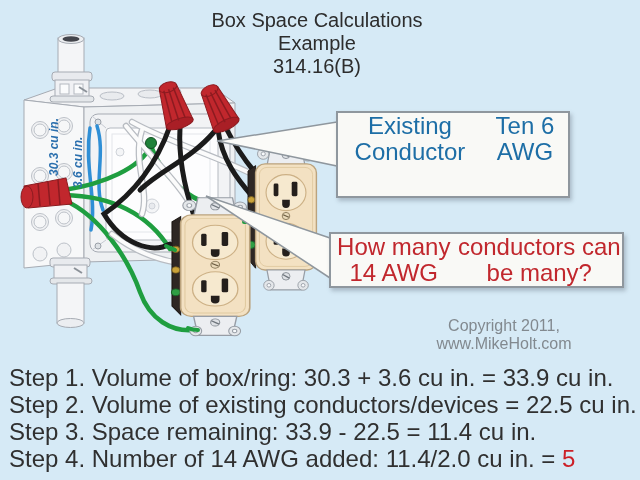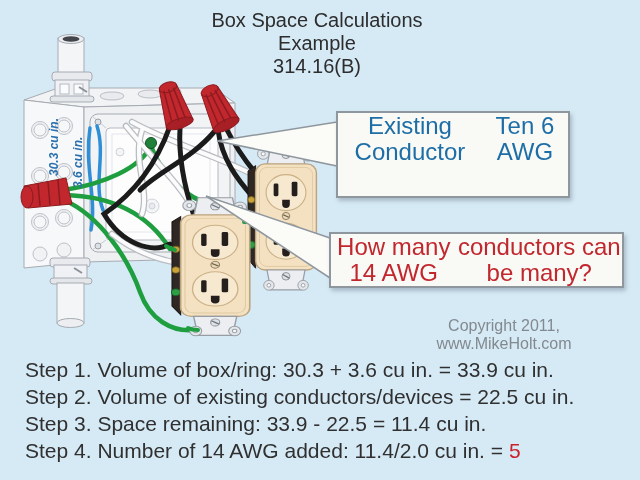--- a/index.html
+++ b/index.html
@@ -24,22 +24,22 @@
   }
   #callout-existing { left:336px; top:111px; width:234px; height:87px; color:var(--callout-text-blue,#1d6ea6); }
   #callout-question { left:329px; top:232px; width:295px; height:56px; color:var(--callout-text-red,#c1272d); }
 
   .copyright {
     position:absolute; left:394px; top:317px; width:220px; text-align:center;
     font-size:16px; color:#82898f;
   }
 
   .steps {
-    position:absolute; left:9px; top:356px; font-size:21px; line-height:27px;
-    color:#303030; white-space:nowrap;margin-left:16px;
+    position:absolute; left:9px; top:364px; font-size:24px; line-height:27px;
+    color:#303030; white-space:nowrap;
   }
   .answer { color:var(--answer-red,#cc2128); }
 </style>
 </head>
 <body>
 
 <div id="stage">
 
   <svg width="640" height="480" viewBox="0 0 640 480">
     <defs>

